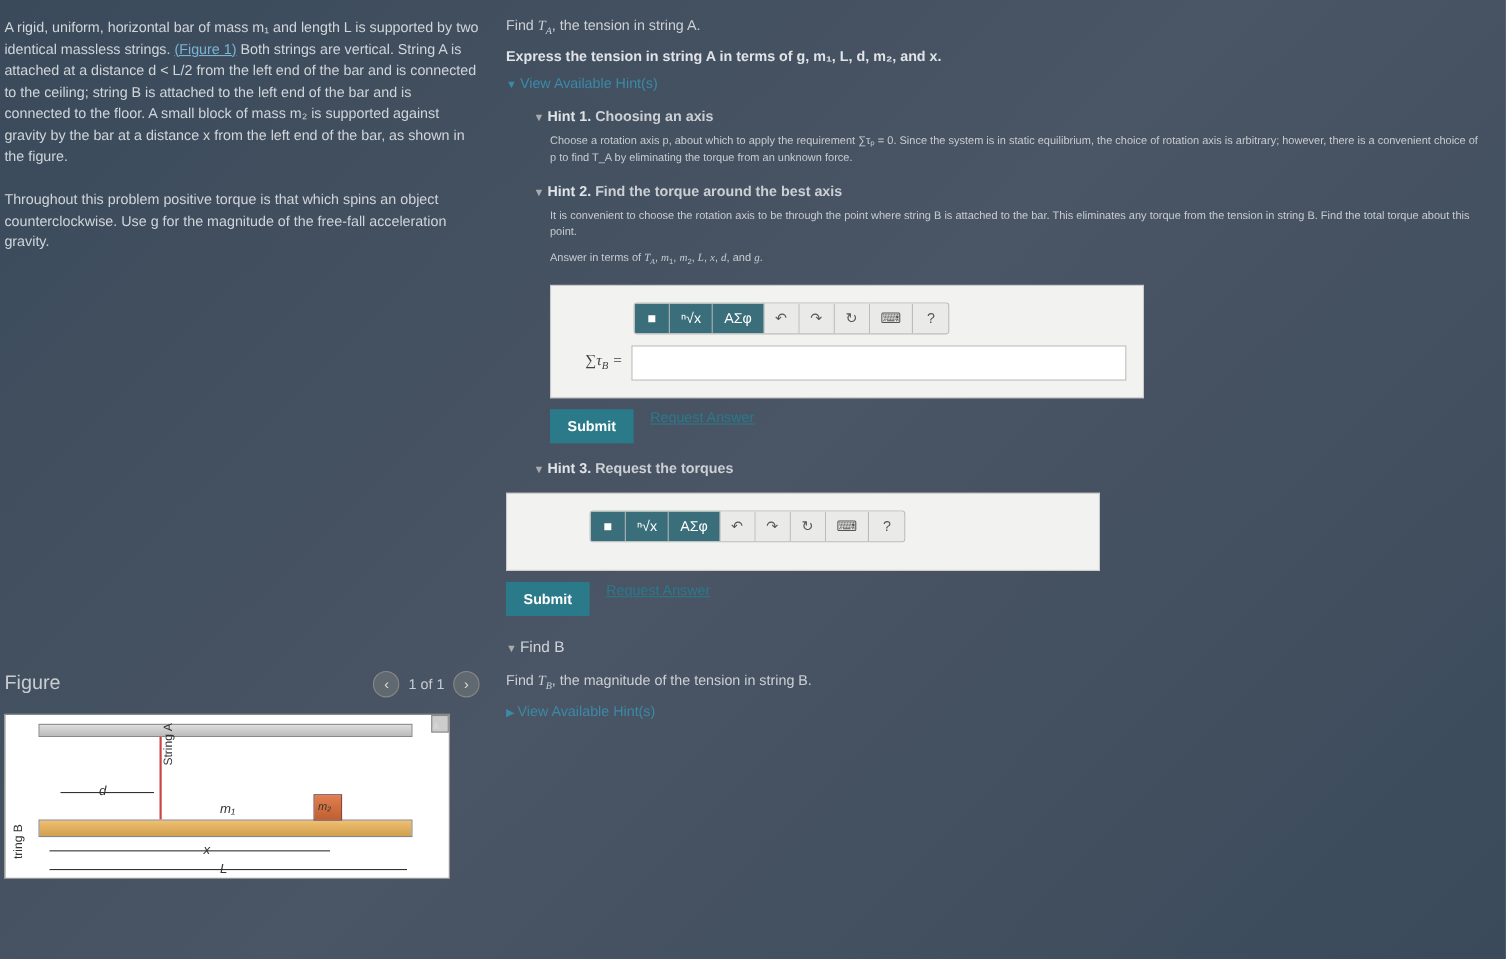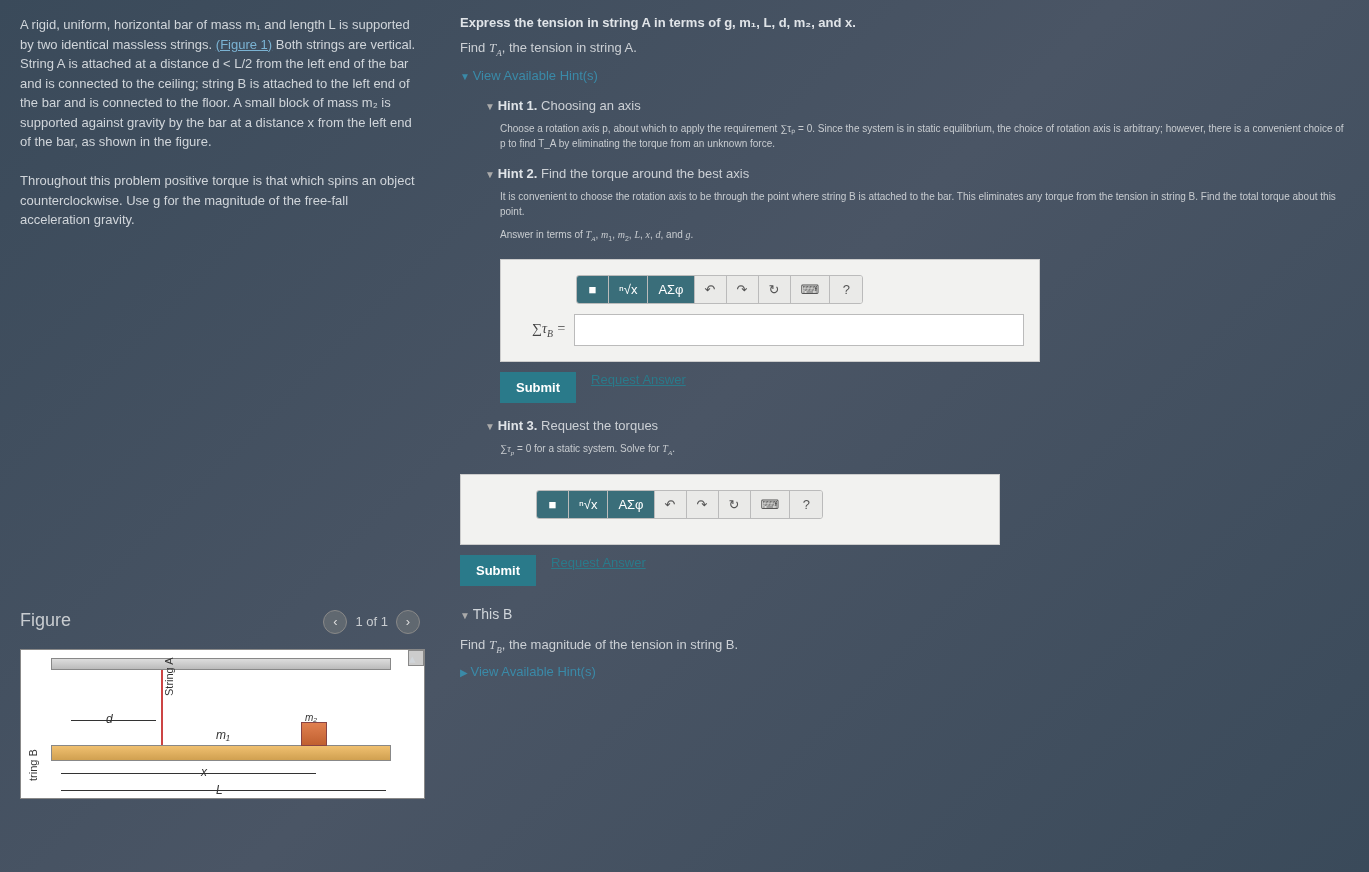--- a/index.html
+++ b/index.html
@@ -6,21 +6,21 @@
 body {
   font-family: Arial, Helvetica, sans-serif;
   background: linear-gradient(135deg, #3a4a5a 0%, #4a5565 50%, #3a4a5a 100%);
   color: #333;
   font-size: 13px;
   display: flex;
   min-height: 100vh;
 }
 .left-panel {
   width: 440px;
-  padding: 15px 20px;
+  padding: 15px 4px;
   color: #d0d5da;
   flex-shrink: 0;
 }
 .problem-text {
   line-height: 1.5;
   font-size: 13px;
 }
 .problem-text a { color: #7bb3d3; text-decoration: underline; }
 .figure-section { margin-top: 380px; }
 .figure-header {
@@ -77,20 +77,21 @@
 }
 .hints-toggle::before { content: "▼ "; font-size: 10px; }
 .hint-block {
   margin-left: 25px;
   margin-bottom: 15px;
 }
 .hint-title {
   font-size: 13px;
   margin-bottom: 8px;
   color: #ccd0d5;
+  font-weight: bold;
 }
 .hint-title::before { content: "▼  "; font-size: 10px; color: #aaa; }
 .hint-title b { color: #e0e4e8; }
 .hint-body {
   margin-left: 15px;
   line-height: 1.5;
   font-size: 10px;
   color: #c8ccd0;
 }
 .answer-box {
@@ -174,21 +175,21 @@
 }
 .hints-toggle2::before { content: "▶ "; font-size: 10px; }
 sub { font-size: 0.7em; }
 
 .ceiling { position: absolute; top: 8px; left: 30px; width: 340px; height: 12px; background: linear-gradient(#ddd,#bbb); border: 1px solid #888; }
 .bar { position: absolute; top: 95px; left: 30px; width: 340px; height: 16px; background: linear-gradient(#f0c070,#d0a050); border: 1px solid #888; }
 .stringA { position: absolute; top: 20px; left: 140px; width: 2px; height: 75px; background: #c44; }
 .stringA-lbl { position: absolute; top: 40px; left: 148px; font-size: 11px; color: #333; transform: rotate(-90deg); transform-origin: left; }
 .stringB-lbl { position: absolute; top: 125px; left: 12px; font-size: 11px; color: #333; transform: rotate(-90deg); transform-origin: left; }
 .block { position: absolute; top: 72px; left: 280px; width: 26px; height: 24px; background: linear-gradient(#e08050,#c06030); border: 1px solid #844; }
-.block-lbl { position: absolute; top: 62px; left: 284px; font-size: 10px; font-style: italic; color: #333; }
+.block-lbl { position: absolute; top: 78px; left: 284px; font-size: 10px; font-style: italic; color: #333; }
 .m1-lbl { position: absolute; top: 78px; left: 195px; font-size: 12px; font-style: italic; color: #333; }
 .d-lbl { position: absolute; top: 62px; left: 85px; font-size: 12px; font-style: italic; color: #333; }
 .d-arrow { position: absolute; top: 70px; left: 50px; width: 85px; height: 1px; background: #333; }
 .x-lbl { position: absolute; top: 115px; left: 180px; font-size: 12px; font-style: italic; color: #333; }
 .x-arrow { position: absolute; top: 123px; left: 40px; width: 255px; height: 1px; background: #333; }
 .L-lbl { position: absolute; top: 133px; left: 195px; font-size: 12px; font-style: italic; color: #333; }
 .L-arrow { position: absolute; top: 140px; left: 40px; width: 325px; height: 1px; background: #333; }
 </style>
 </head>
 <body>
@@ -226,24 +227,24 @@
       <div class="x-arrow"></div>
       <div class="x-lbl">x</div>
       <div class="L-arrow"></div>
       <div class="L-lbl">L</div>
     </div>
   </div>
 </div>
 
 <div class="right-panel">
   <div class="instruction">
+    <span>Find </span><span class="ital">T<sub>A</sub></span><span>, the tension in string A.</span>
+  </div>
+  <div class="instruction">
     <b>Express the tension in string A in terms of g, m₁, L, d, m₂, and x.</b>
-  </div>
-  <div class="instruction">
-    <span>Find </span><span class="ital">T<sub>A</sub></span><span>, the tension in string A.</span>
   </div>
   <div class="hints-toggle">View Available Hint(s)</div>
 
   <div class="hint-block">
     <div class="hint-title">
       <b>Hint 1.</b><span> Choosing an axis</span>
     </div>
     <div class="hint-body">Choose a rotation axis p, about which to apply the requirement ∑τₚ = 0. Since the system is in static equilibrium, the choice of rotation axis is arbitrary; however, there is a convenient choice of p to find T_A by eliminating the torque from an unknown force.</div>
   </div>
 
@@ -275,40 +276,37 @@
     <div class="btn-row">
       <button class="submit-btn">Submit</button>
       <span class="req-link">Request Answer</span>
     </div>
   </div>
 
   <div class="hint-block">
     <div class="hint-title">
       <b>Hint 3.</b><span> Request the torques</span>
     </div>
-    <div class="hint-body">
-      ∑<span class="ital">τ<sub>p</sub></span> = 0 for a static system. Solve for <span class="ital">T<sub>A</sub></span>.
-    </div>
   </div>
 
   <div class="answer-box main">
     <div class="toolbar">
       <div class="tb-btn dark">■</div>
       <div class="tb-btn dark">ⁿ√x</div>
       <div class="tb-btn dark">ΑΣφ</div>
       <div class="tb-btn">↶</div>
       <div class="tb-btn">↷</div>
       <div class="tb-btn">↻</div>
       <div class="tb-btn">⌨</div>
       <div class="tb-btn">?</div>
     </div>
   </div>
   <div class="btn-row main">
     <button class="submit-btn">Submit</button>
     <span class="req-link">Request Answer</span>
   </div>
 
-  <div class="part-header">This B</div>
+  <div class="part-header">Find B</div>
   <div class="instruction">
     Find <span class="ital">T<sub>B</sub></span>, the magnitude of the tension in string B.
   </div>
   <div class="hints-toggle2">View Available Hint(s)</div>
 </div>
 
 </body></html>

